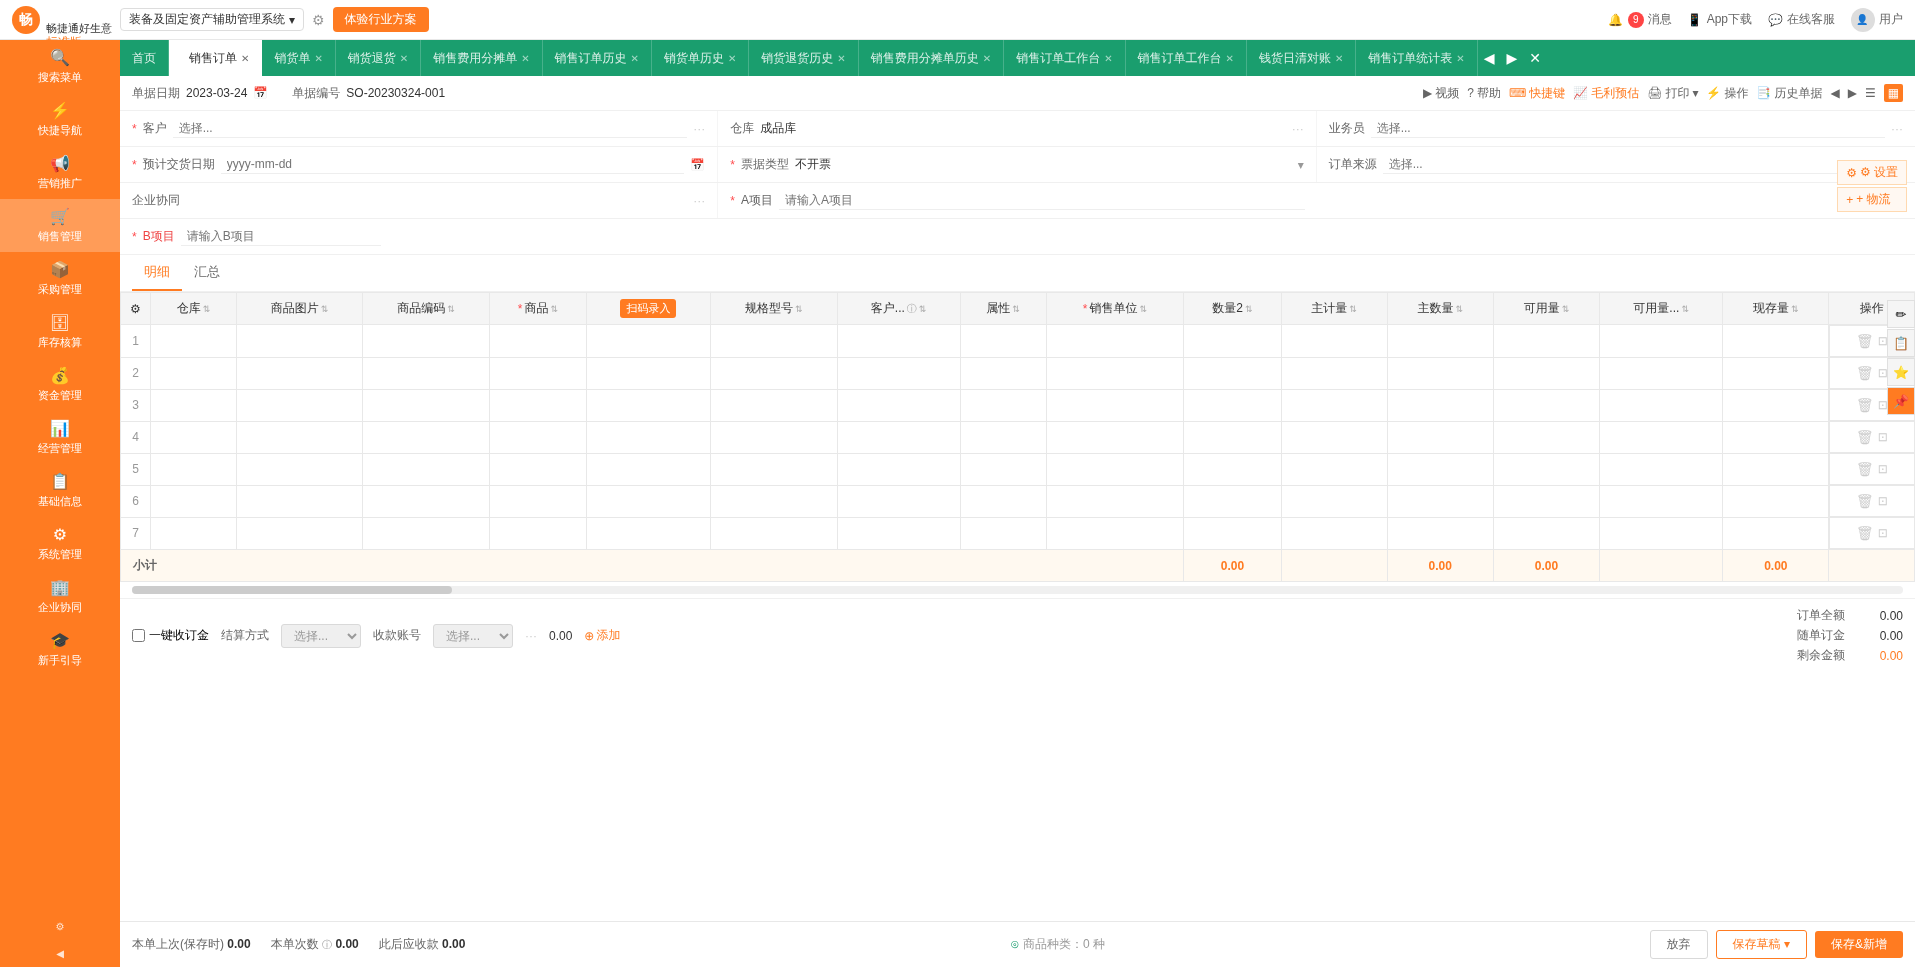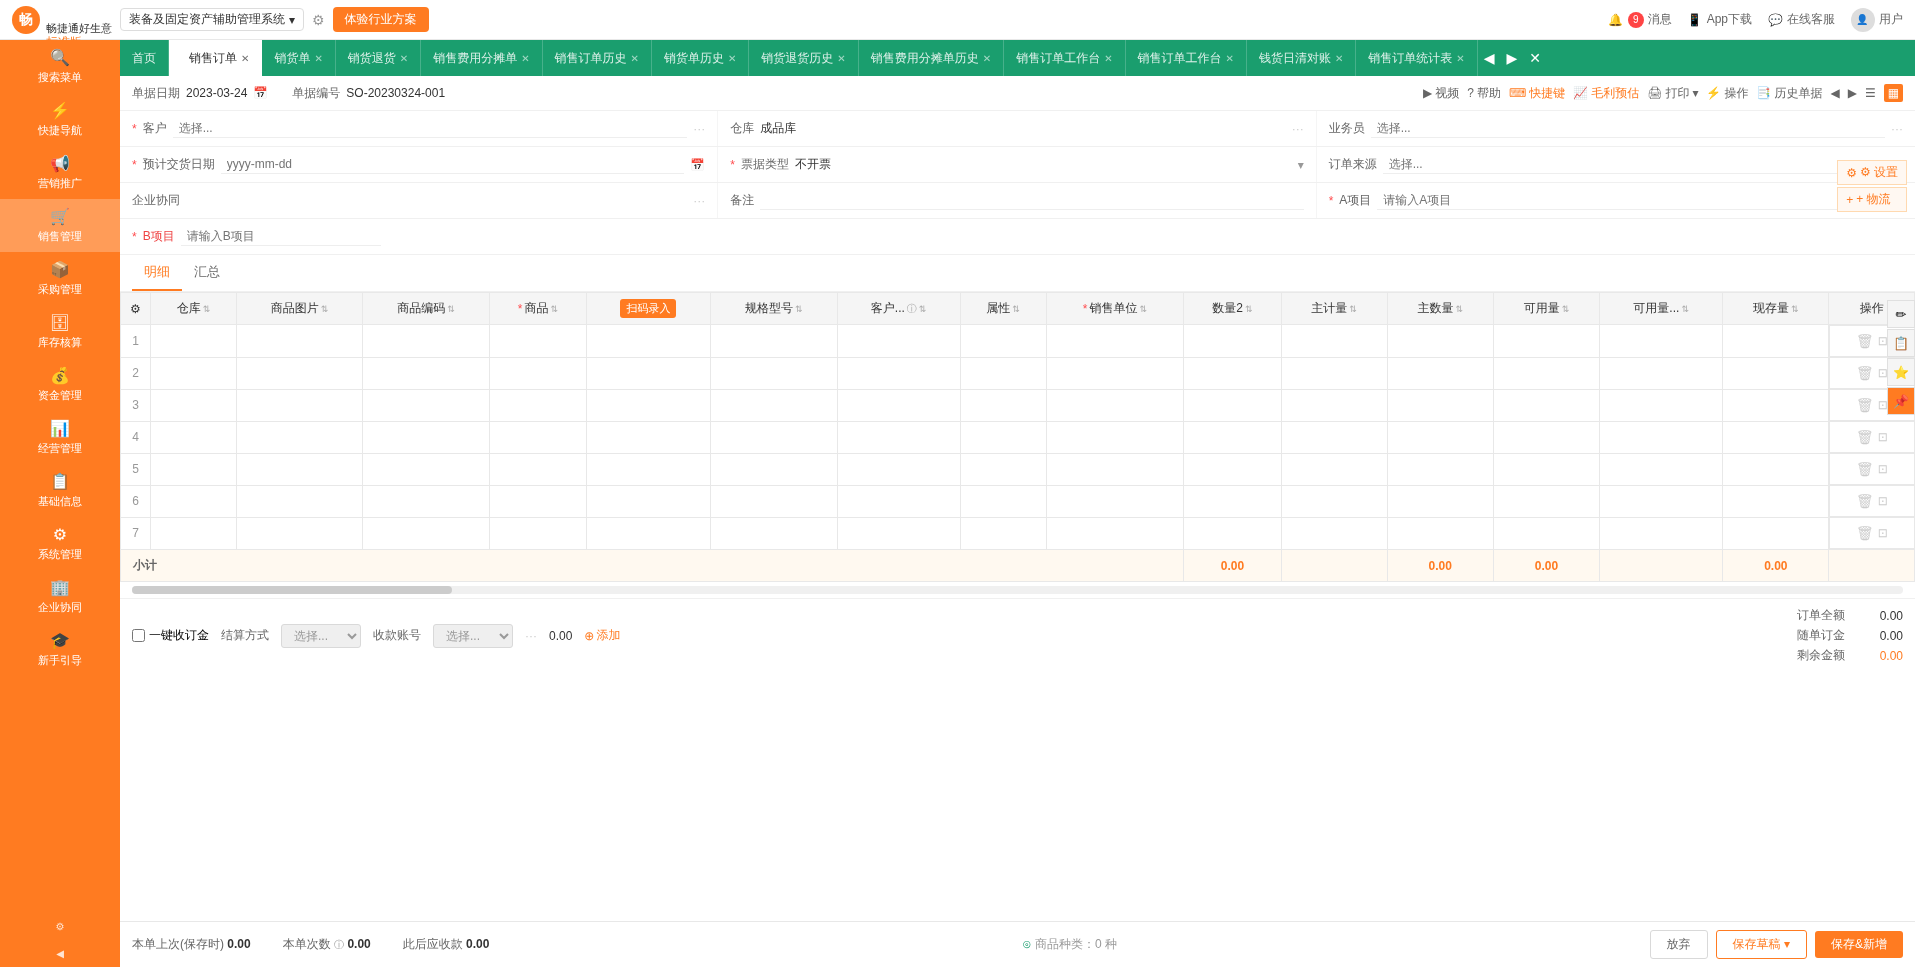--- a/index.html
+++ b/index.html
@@ -56,21 +56,21 @@
     .form-select { border: 1px solid #d9d9d9; border-radius: 3px; padding: 3px 8px; font-size: 12px; color: #999; width: 80px; }
 
     
     .summary-box { margin-left: auto; display: flex; flex-direction: column; align-items: flex-end; gap: 3px; font-size: 12px; }
     .summary-row { display: flex; gap: 8px; align-items: center; }
     .summary-label { color: #666; }
     .summary-value { color: #333; min-width: 50px; text-align: right; }
 
     
     .footer { display: flex; align-items: center; padding: 8px 12px; border-top: 1px solid #e8e8e8; background: #fff; flex-shrink: 0; }
-    .footer-info { display: flex; gap: 32px; font-size: 12px; color: #666; }
+    .footer-info { display: flex; gap: 20px; font-size: 12px; color: #666; }
     .footer-actions { margin-left: auto; display: flex; gap: 8px; align-items: center; }
     .btn-discard { border: 1px solid #d9d9d9; background: #fff; padding: 5px 16px; border-radius: 3px; cursor: pointer; font-size: 12px; color: #666; }
     .btn-draft { border: 1px solid #ff7b21; background: #fff; color: #ff7b21; padding: 5px 16px; border-radius: 3px; cursor: pointer; font-size: 12px; }
     .btn-save { background: #ff7b21; color: white; border: none; padding: 5px 16px; border-radius: 3px; cursor: pointer; font-size: 12px; }
     .field-input { flex: 1; border: none; border-bottom: 1px solid #e8e8e8; padding: 3px 6px; font-size: 12px; color: #bbb; outline: none; }
 
     .table-container { overflow-x: auto; }
   </style>
 </head>
 <body>
@@ -332,24 +332,20 @@
             <span style="color:#999;cursor:pointer;">▾</span>
           </div>
         </div>
 
         <div style="display:grid;grid-template-columns:1fr 1fr 1fr;border-bottom:1px solid #f0f0f0;">
           <div style="display:flex;align-items:center;padding:8px 12px;gap:6px;border-right:1px solid #f5f5f5;">
             <span style="color:#666;white-space:nowrap;">企业协同</span>
             <span style="flex:1;"></span>
             <span style="color:#ccc;cursor:pointer;">···</span>
           </div>
-          <div style="display:flex;align-items:center;padding:8px 12px;gap:6px;border-right:1px solid #f5f5f5;">
-            <span style="color:#666;white-space:nowrap;">备注</span>
-            <input type="text" style="flex: 1 1 0%; border-top: none; border-right: none; border-left: none; border-image: initial; border-bottom: 1px solid rgb(238, 238, 238); padding: 2px 6px; font-size: 12px; color: rgb(187, 187, 187); outline: none;">
-          </div>
           <div style="display:flex;align-items:center;padding:8px 12px;gap:6px;">
             <span style="color:#ff4d4f;">*</span>
             <span style="color:#666;white-space:nowrap;">A项目</span>
             <input type="text" placeholder="请输入A项目" style="flex: 1 1 0%; border-top: none; border-right: none; border-left: none; border-image: initial; border-bottom: 1px solid rgb(238, 238, 238); padding: 2px 6px; font-size: 12px; color: rgb(187, 187, 187); outline: none;">
           </div>
         </div>
 
         <div style="display:flex;align-items:center;padding:8px 12px;gap:6px;border-bottom:1px solid #f0f0f0;">
           <span style="color:#ff4d4f;">*</span>
           <span style="color:#ef4444;white-space:nowrap;">B项目</span>

